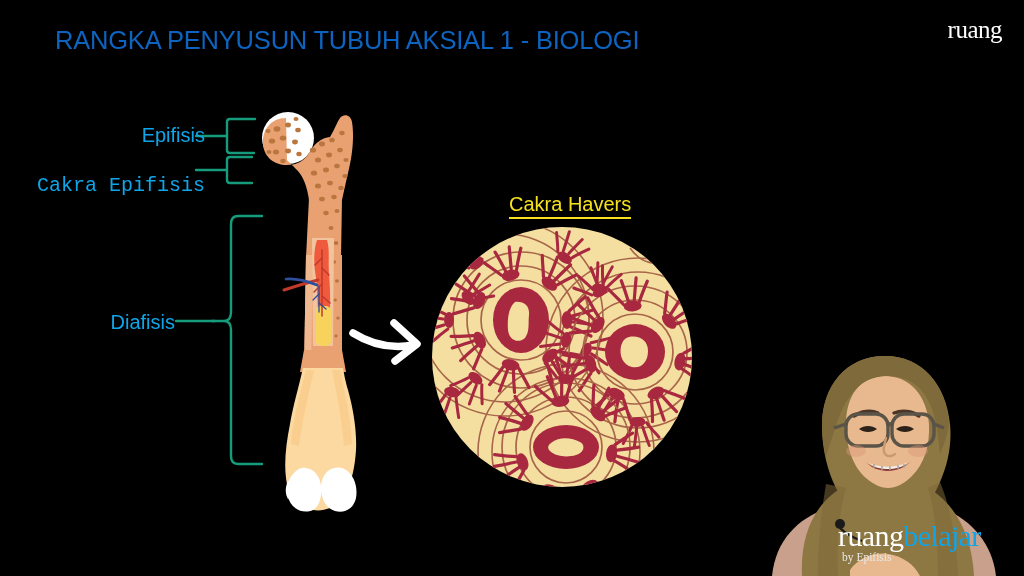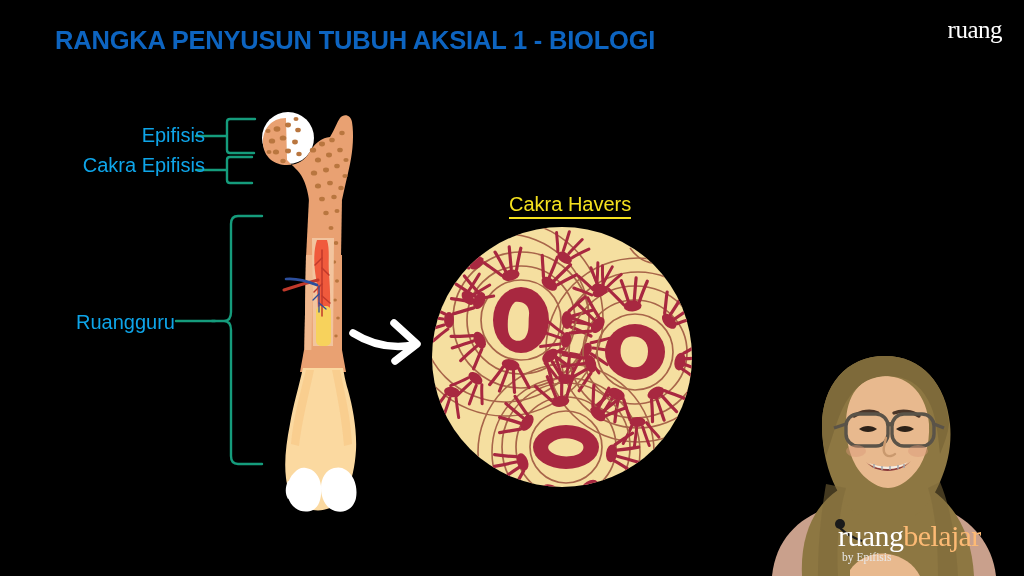--- a/index.html
+++ b/index.html
@@ -18,21 +18,21 @@
     background: #000000;
     overflow: hidden;
   }
 
   
   #slide-title {
     position: absolute;
     left: 55px;
     top: 26px;
     font-size: 25.5px;
-    font-weight: bold;
+    font-weight: normal;
     letter-spacing: -0.2px;
     color: #0D64C0;
     white-space: nowrap;
   }
 
   
   #brand-logo {
     position: absolute;
     right: 22px;
     top: 18px;
@@ -64,21 +64,21 @@
 
   
   .bone-label {
     position: absolute;
     color: #0ea5e9;
     font-size: 20px;
     white-space: nowrap;
     text-align: right;
   }
   #label-epifisis   { right: 819px; top: 124px; }
-  #label-cakra      { right: 819px; top: 154px; }
+  #label-cakra      { right: 819px; top: 174px; font-family: Liberation Mono, monospace; }
   #label-diafisis   { right: 849px; top: 311px; }
 
   #label-havers {
     position: absolute;
     left: 509px;
     top: 193px;
     font-size: 20px;
     color: #F5E11E;
     white-space: nowrap;
   }
@@ -112,21 +112,21 @@
   #watermark {
     position: absolute;
     left: 838px;
     top: 521px;
     font-family: "Liberation Serif", serif;
     line-height: 1;
     white-space: nowrap;
   }
   #watermark .wm-main { font-size: 30px; letter-spacing: -0.6px; }
   #watermark .wm-ruang { color: #ffffff; }
-  #watermark .wm-belajar { color: #fdba74; }
+  #watermark .wm-belajar { color: #0ea5e9; }
   #watermark .wm-sub {
     display: block;
     color: #e8e8e8;
     font-size: 11.5px;
     margin-top: 1px;
     margin-left: 4px;
   }
 </style>
 </head>
 <body>
@@ -495,21 +495,21 @@
             <path d="M-6 4 C-9 11 -12 16 -15 21 M-1 6 C-2 13 -3 19 -4 25 M5 5 C7 12 9 18 11 24" stroke="#A82840" stroke-width="3" fill="none" stroke-linecap="round"></path>
           </g>
         </g>
 
       </g>
     </g>
   </svg>
 
   <div class="bone-label" id="label-epifisis">Epifisis</div>
   <div class="bone-label" id="label-cakra">Cakra Epifisis</div>
-  <div class="bone-label" id="label-diafisis">Ruangguru</div>
+  <div class="bone-label" id="label-diafisis">Diafisis</div>
 
   <div id="label-havers">
     <span>Cakra Havers</span>
     <span class="havers-rule"></span>
   </div>
 
   <div id="presenter">
     <svg width="282" height="238" viewBox="0 0 282 238">
 
       <path d="M30 238 C34 200 58 178 92 168 L196 168 C228 180 250 204 254 238 Z" fill="#C9A08C"></path>

